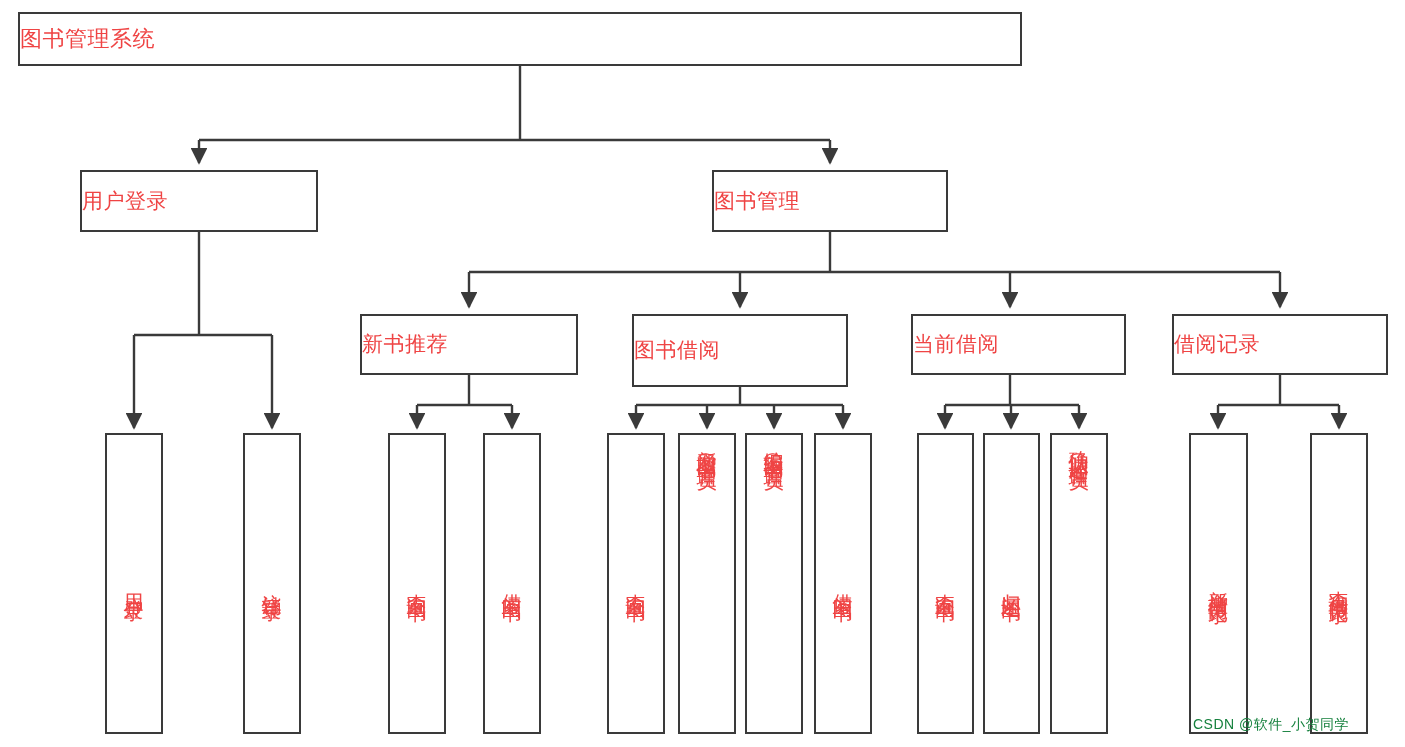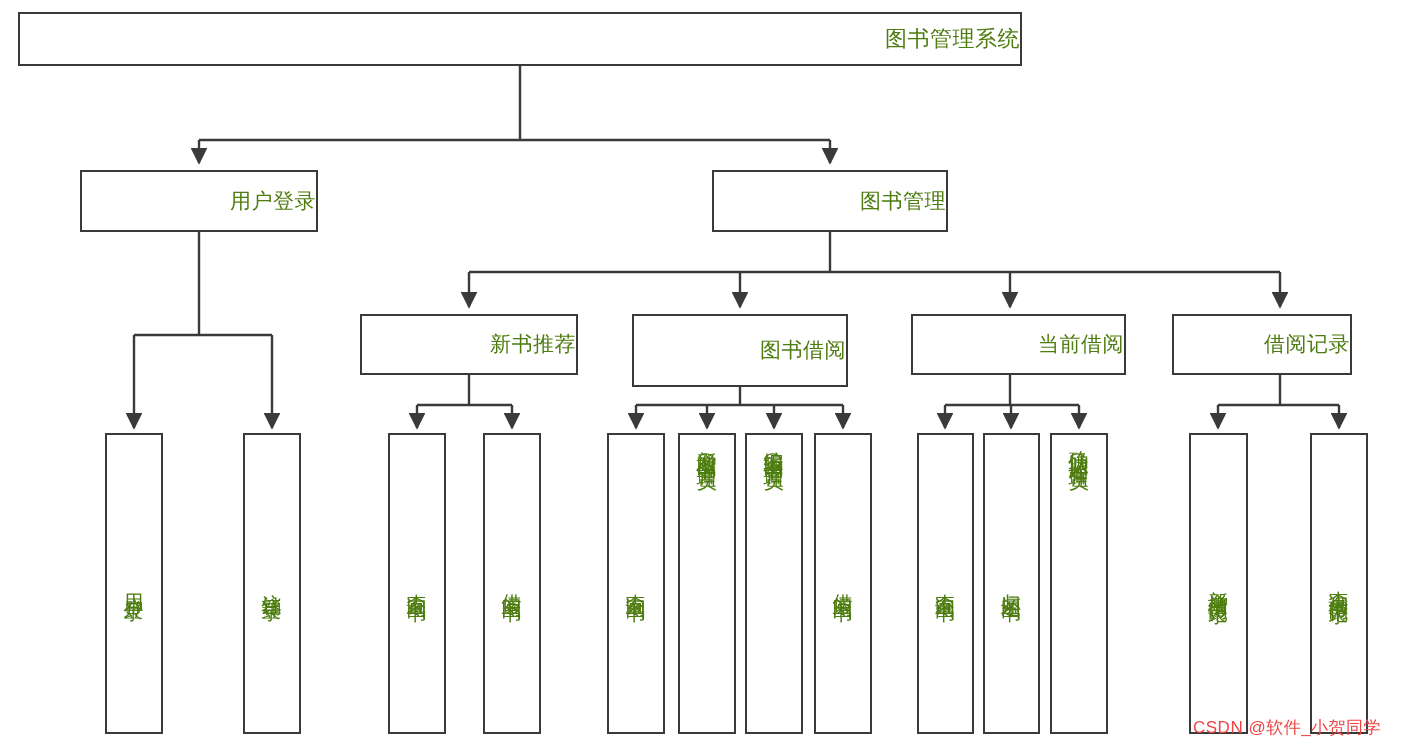--- a/index.html
+++ b/index.html
@@ -25,22 +25,22 @@
     height: 747px;
     pointer-events: none;
   }
   .node {
     position: absolute;
     box-sizing: border-box;
     border: 2px solid #3a3a3a;
     background: #ffffff;
     display: flex;
     align-items: center;
-    justify-content: flex-end;
-    color: #4d7c0f;
+    justify-content: flex-start;
+    color: #ef4444;
   }
   .node .lbl {
     display: block;
     text-align: center;
     line-height: 1.18;
     white-space: pre;
   }
   
   .node.h .lbl {
     font-size: 21px;
@@ -61,22 +61,22 @@
     line-height: 1.0;
     letter-spacing: 3px;
     white-space: nowrap;
     margin: 0 auto;
   }
   .node.v.mid {
     align-items: center;
   }
   .watermark {
     position: absolute;
-    font-size: 17px;
-    color: #ef4444;
+    font-size: 14px;
+    color: #15803d;
     white-space: nowrap;
     letter-spacing: 0.5px;
   }
 </style>
 </head>
 <body>
 
 <div id="canvas">
 
   <svg id="edges" viewBox="0 0 1405 747">
@@ -146,21 +146,21 @@
   </div>
 
   <div class="node h" style="left:632px; top:314px; width:216px; height:73px;">
     <span class="lbl">图书借阅</span>
   </div>
 
   <div class="node h" style="left:903px; top:314px; width:215px; height:61px;margin-left:8px;">
     <span class="lbl">当前借阅</span>
   </div>
 
-  <div class="node h" style="left:1172px; top:314px; width:180px; height:61px;">
+  <div class="node h" style="left:1172px; top:314px; width:216px; height:61px;">
     <span class="lbl">借阅记录</span>
   </div>
 
   <div class="node v mid" style="left:105px; top:433px; width:58px; height:301px;">
     <span class="lbl">用户登录</span>
   </div>
 
   <div class="node v mid" style="left:243px; top:433px; width:58px; height:301px;">
     <span class="lbl">注销登录</span>
   </div>

